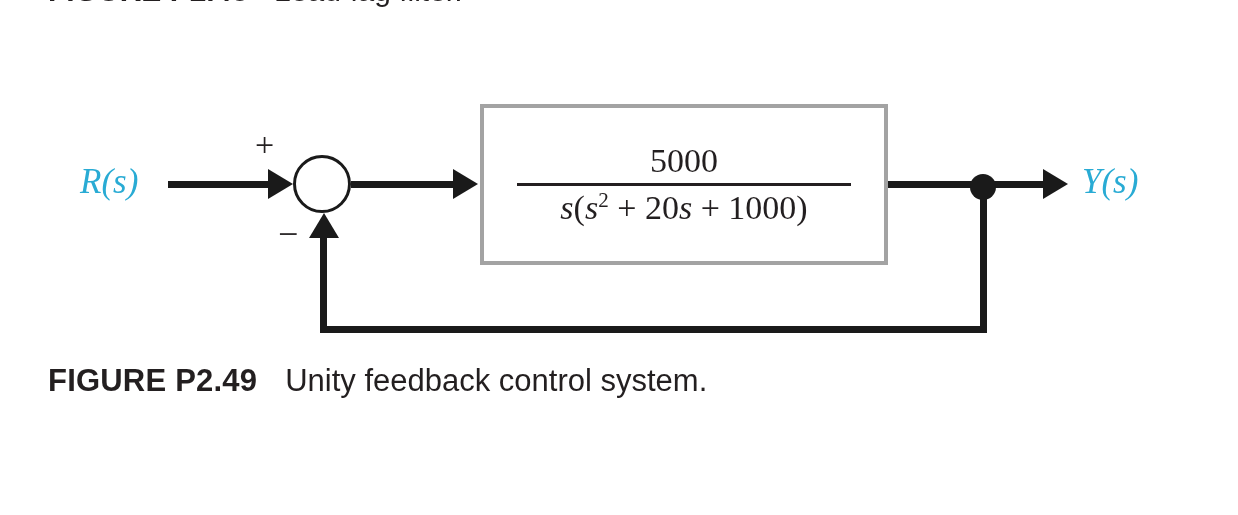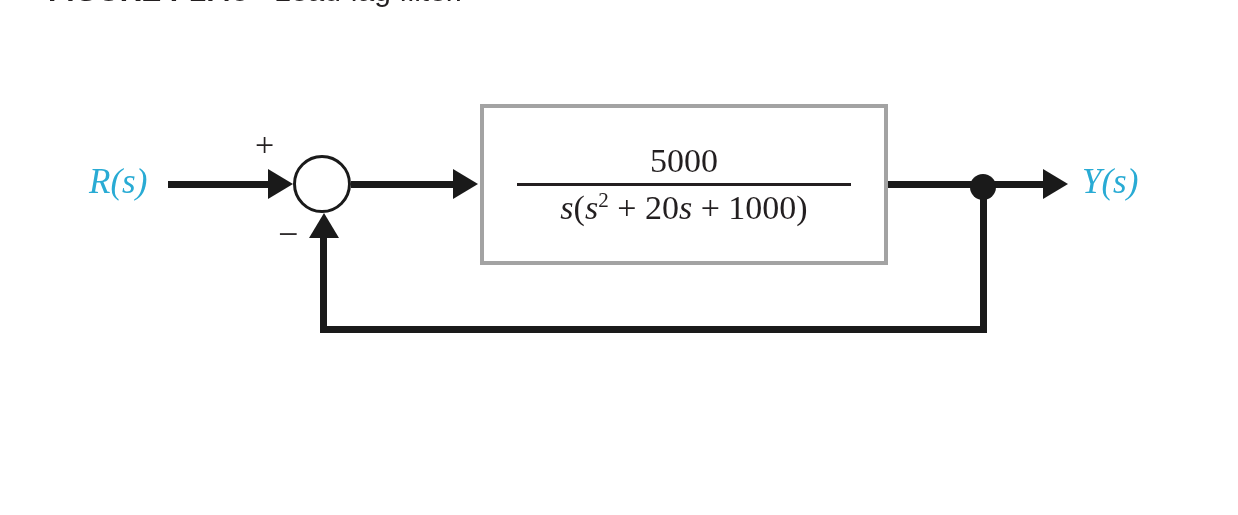--- a/index.html
+++ b/index.html
@@ -31,21 +31,21 @@
 
   
   .sig-label {
     position: absolute;
     font-family: "Liberation Serif", serif;
     font-style: italic;
     font-size: 35px;
     color: #29abd4;
     white-space: nowrap;
   }
-  #label-r { left: 89px; top: 162px; }
+  #label-r { left: 80px; top: 162px; }
   #label-y { left: 1082px; top: 162px; }
 
   
   .hline {
     position: absolute;
     height: 7px;
     background: #1a1a1a;
   }
   .vline {
     position: absolute;
@@ -193,14 +193,17 @@
   <div id="takeoff-dot"></div>
   <div class="arrowhead-right" style="left:1043px; top:169px;"></div>
 
   <div class="sig-label" id="label-y">Y(s)</div>
 
   <div class="vline" style="left:980px; top:184px; height:149px;"></div>
   <div class="hline" style="left:320px; top:326px; width:667px;"></div>
   <div class="vline" style="left:320px; top:238px; height:92px;"></div>
   <div class="arrowhead-up" style="left:309px; top:213px;"></div>
 
+  <div id="caption">
+    <span id="caption-label">FIGURE P2.49</span><span id="caption-text">Unity feedback control system.</span>
+  </div>
 
 </div>
 
 </body></html>

